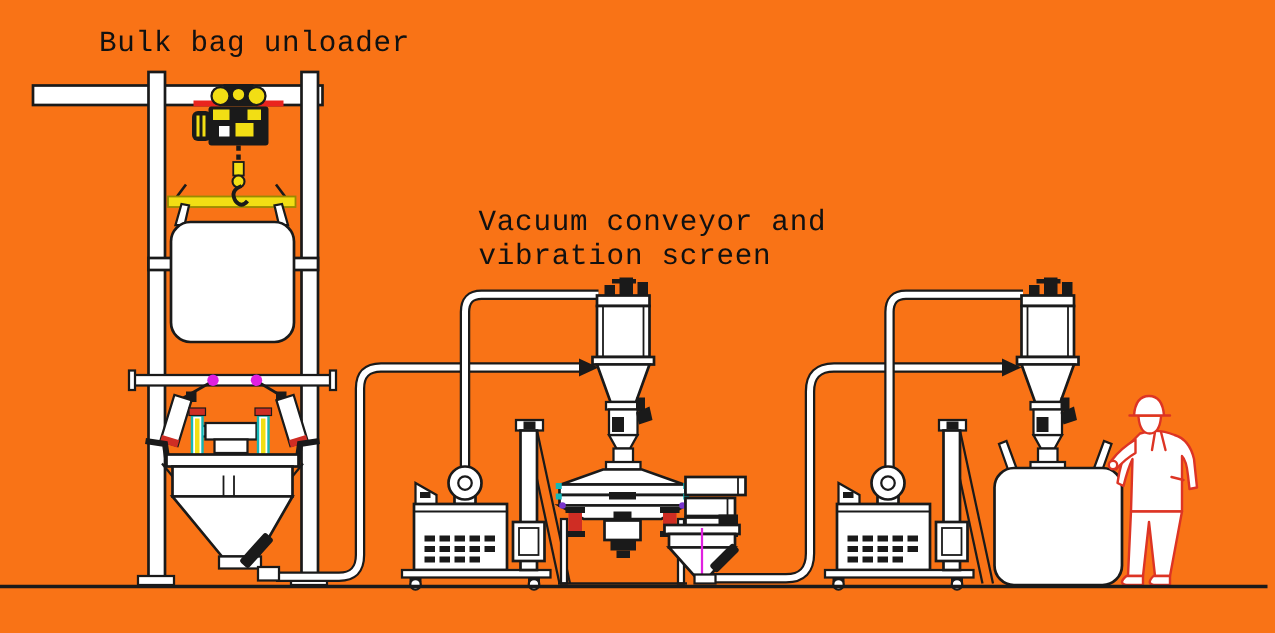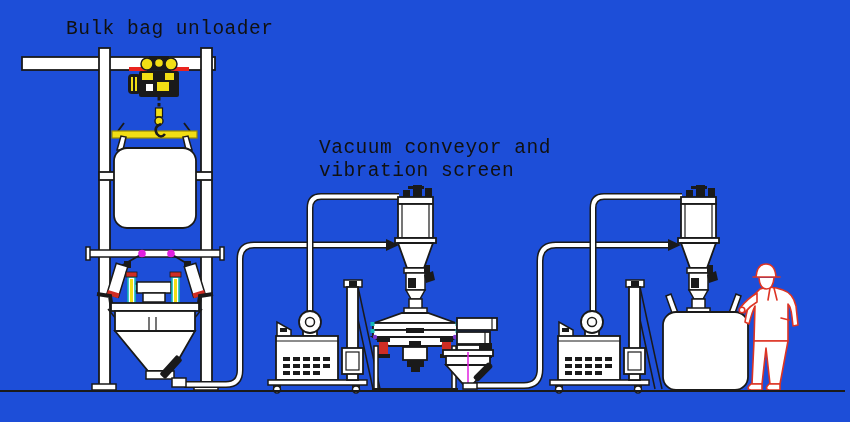--- a/index.html
+++ b/index.html
@@ -1,16 +1,16 @@
 <!DOCTYPE html>
 <html><head>
 <meta charset="utf-8">
 <style>
   html,body{margin:0;padding:0;background:#ffffff;}
-  .stage{position:relative;width:850px;height:422px;background:#1d4ed8;overflow:hidden;}
+  .stage{position:relative;width:850px;height:422px;background:#f97316;overflow:hidden;}
   svg{display:block;}
   .ln{fill:none;stroke:#1a1a1a;stroke-width:1.8;}
   .ln15{fill:none;stroke:#1a1a1a;stroke-width:1.5;}
   .ln12{fill:none;stroke:#1a1a1a;stroke-width:1.2;}
   .fw{fill:#ffffff;stroke:#1a1a1a;stroke-width:1.8;}
   .fw15{fill:#ffffff;stroke:#1a1a1a;stroke-width:1.5;}
   .fb{fill:#1a1a1a;stroke:none;}
   .pipe-o{fill:none;stroke:#1a1a1a;stroke-width:7;}
   .pipe-i{fill:none;stroke:#ffffff;stroke-width:4;}
   .cad{font-family:"Liberation Mono","DejaVu Sans Mono",monospace;font-size:19.5px;fill:#111;letter-spacing:.5px;}

